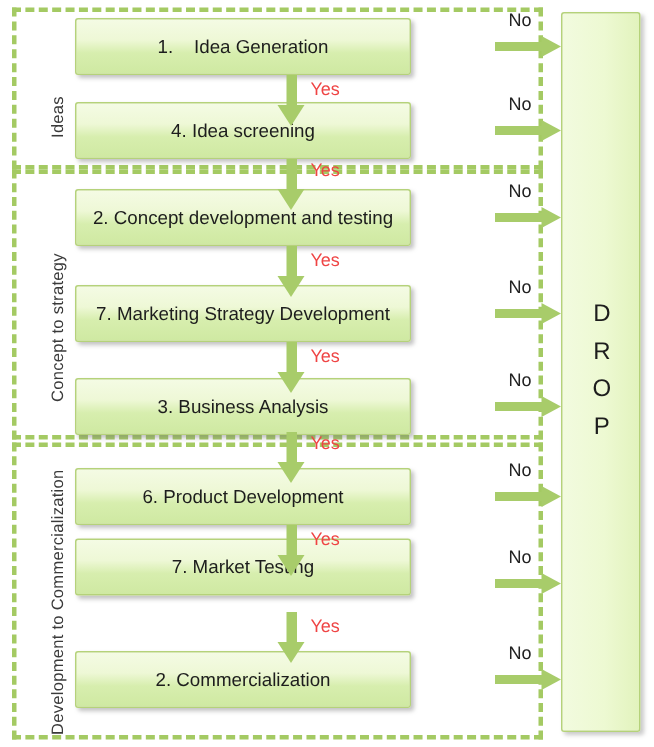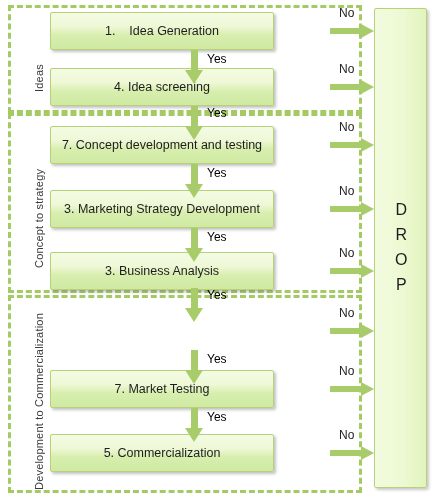--- a/index.html
+++ b/index.html
@@ -104,21 +104,21 @@
     top: 20px;
     width: 0;
     height: 0;
     border-left: 9px solid transparent;
     border-right: 9px solid transparent;
     border-top: 14px solid #a8cc6a;
   }
   .yes-label {
     position: absolute;
     font-size: 12px;
-    color: #000000;
+    color: #ef4444;
     white-space: nowrap;
   }
 
   
   .no-conn {
     position: absolute;
     left: 330px;
     width: 46px;
     height: 14px;
   }
@@ -169,25 +169,26 @@
     <div id="drop-letters">
       <span>D</span>
       <span>R</span>
       <span>O</span>
       <span>P</span>
     </div>
   </div>
 
   <div class="pbox" style="top:12px;">1.    Idea Generation</div>
   <div class="pbox" style="top:68px;">4. Idea screening</div>
-  <div class="pbox" style="top:126px;">7. Concept development and testing</div>
-  <div class="pbox" style="top:190px;">3. Marketing Strategy Development</div>
+  <div class="pbox" style="top:126px;">2. Concept development and testing</div>
+  <div class="pbox" style="top:190px;">7. Marketing Strategy Development</div>
   <div class="pbox" style="top:252px;">3. Business Analysis</div>
-  <div class="pbox" style="top:370px;">7. Market Testing</div>
-  <div class="pbox" style="top:434px;">5. Commercialization</div>
+  <div class="pbox" style="top:312px;">6. Product Development</div>
+  <div class="pbox" style="top:359px;">7. Market Testing</div>
+  <div class="pbox" style="top:434px;">2. Commercialization</div>
 
   <div class="yes-conn" style="top:50px;">
     <div class="stem"></div>
     <div class="head"></div>
   </div>
   <div class="yes-label" style="left:207px; top:52px;">Yes</div>
 
   <div class="yes-conn" style="top:106px;">
     <div class="stem"></div>
     <div class="head"></div>

